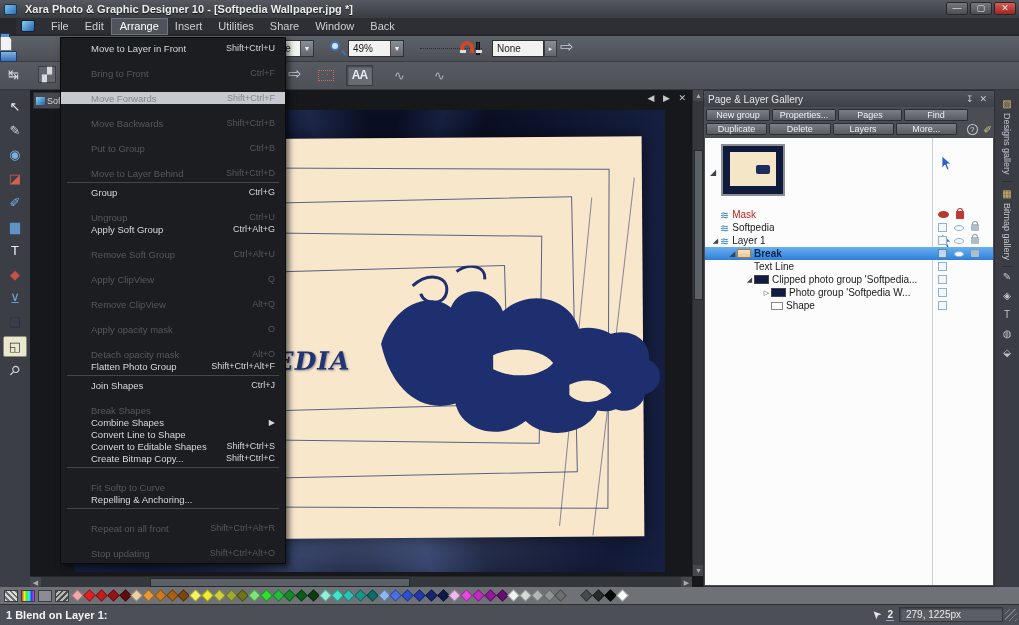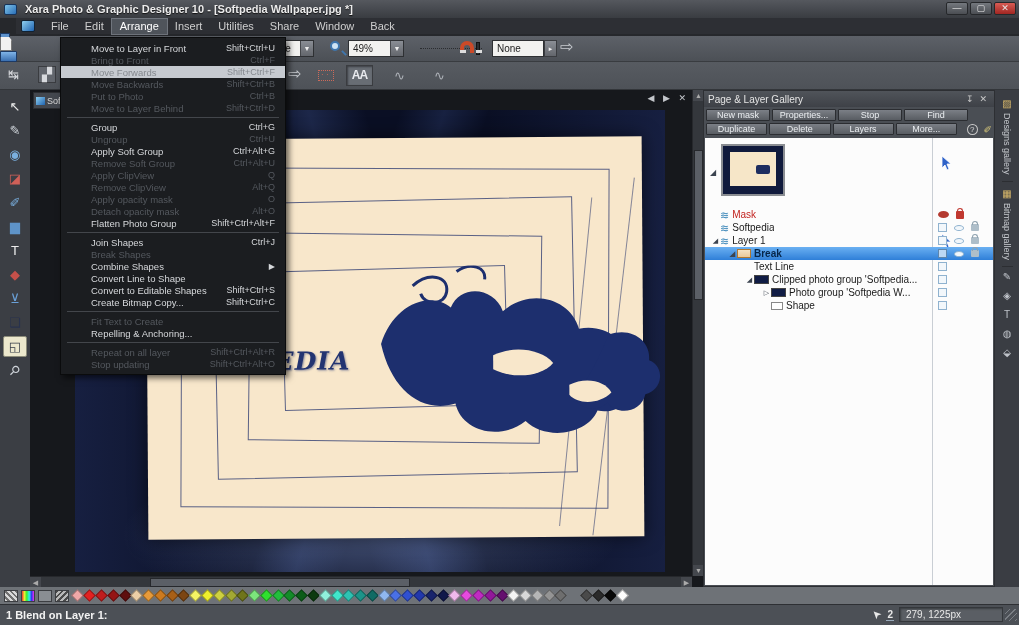--- a/index.html
+++ b/index.html
@@ -60,21 +60,21 @@
     font-weight:bold; text-align:center; line-height:19px; letter-spacing:-1px; }
   .dotrect { position:absolute; left:318px; top:8px; width:16px; height:11px; border:1px dotted #cc6a5a; }
   .dotrect:before{ content:"· ·"; color:#cc6a5a; font-size:8px; position:absolute; left:2px; top:-1px;}
   
   .menupop { position:absolute; left:60px; top:37px; width:226px; background:#1b1d20;
     border:1px solid #0a0b0c; box-shadow:3px 3px 6px rgba(0,0,0,.6); z-index:60; padding:4px 0; }
   .mi { height:12px; display:flex; align-items:center; padding:0 10px 0 30px; font-size:9.5px;
     color:#d6d8db; white-space:nowrap; }
   .mi .lbl { flex:0 0 auto; }
   .mi .sc { margin-left:auto; font-size:9px; }
-  .mi.dis { color:#54585e; }
+  .mi.dis { color:#54585e;margin-top:13px; }
   .mi.hl { background:#c6cad0; color:#85898f; }
   .mi .arr { margin-left:auto; font-size:8px; }
   .msep { height:1px; background:#43464b; margin:3px 6px; }
   
   .tools { position:absolute; left:0; top:90px; width:30px; height:497px; background:#3b3e44;
     display:flex; flex-direction:column; align-items:center; padding-top:6px; gap:3px; }
   .tool { width:24px; height:21px; display:flex; align-items:center; justify-content:center;
     font-size:13px; border-radius:2px; }
   .tool.sel { background:#ece8cd; border:1px solid #8c8c7a; }
   
@@ -328,21 +328,21 @@
     </div>
     <div class="mi dis hl">
       <span class="lbl">Move Forwards</span>
       <span class="sc">Shift+Ctrl+F</span>
     </div>
     <div class="mi dis">
       <span class="lbl">Move Backwards</span>
       <span class="sc">Shift+Ctrl+B</span>
     </div>
     <div class="mi dis">
-      <span class="lbl">Put to Photo</span>
+      <span class="lbl">Put to Group</span>
       <span class="sc">Ctrl+B</span>
     </div>
     <div class="mi dis">
       <span class="lbl">Move to Layer Behind</span>
       <span class="sc">Shift+Ctrl+D</span>
     </div>
     <div class="msep"></div>
     <div class="mi">
       <span class="lbl">Group</span>
       <span class="sc">Ctrl+G</span>
@@ -399,49 +399,49 @@
     <div class="mi">
       <span class="lbl">Convert to Editable Shapes</span>
       <span class="sc">Shift+Ctrl+S</span>
     </div>
     <div class="mi">
       <span class="lbl">Create Bitmap Copy...</span>
       <span class="sc">Shift+Ctrl+C</span>
     </div>
     <div class="msep"></div>
     <div class="mi dis">
-      <span class="lbl">Fit Text to Create</span>
+      <span class="lbl">Fit Softp to Curve</span>
       <span class="sc"></span>
     </div>
     <div class="mi">
       <span class="lbl">Repelling &amp; Anchoring...</span>
       <span class="sc"></span>
     </div>
     <div class="msep"></div>
     <div class="mi dis">
-      <span class="lbl">Repeat on all layer</span>
+      <span class="lbl">Repeat on all front</span>
       <span class="sc">Shift+Ctrl+Alt+R</span>
     </div>
     <div class="mi dis">
       <span class="lbl">Stop updating</span>
       <span class="sc">Shift+Ctrl+Alt+O</span>
     </div>
   </div>
 
 <div class="panel">
   <div class="phead">
     <span>Page &amp; Layer Gallery</span>
     <span class="hico">↧</span>
     <span class="hico">✕</span>
   </div>
   <div class="pbtns">
     <div class="pbrow">
-        <div class="pbtn">New mask</div>
+        <div class="pbtn">New group</div>
         <div class="pbtn">Properties...</div>
-        <div class="pbtn">Stop</div>
+        <div class="pbtn">Pages</div>
         <div class="pbtn">Find</div>
       </div>
     <div class="pbrow">
         <div class="pbtn">Duplicate</div>
         <div class="pbtn">Delete</div>
         <div class="pbtn">Layers</div>
         <div class="pbtn">More...</div>
         <div class="helpico">?</div>
         <span class="pinico">✐</span>
       </div>

